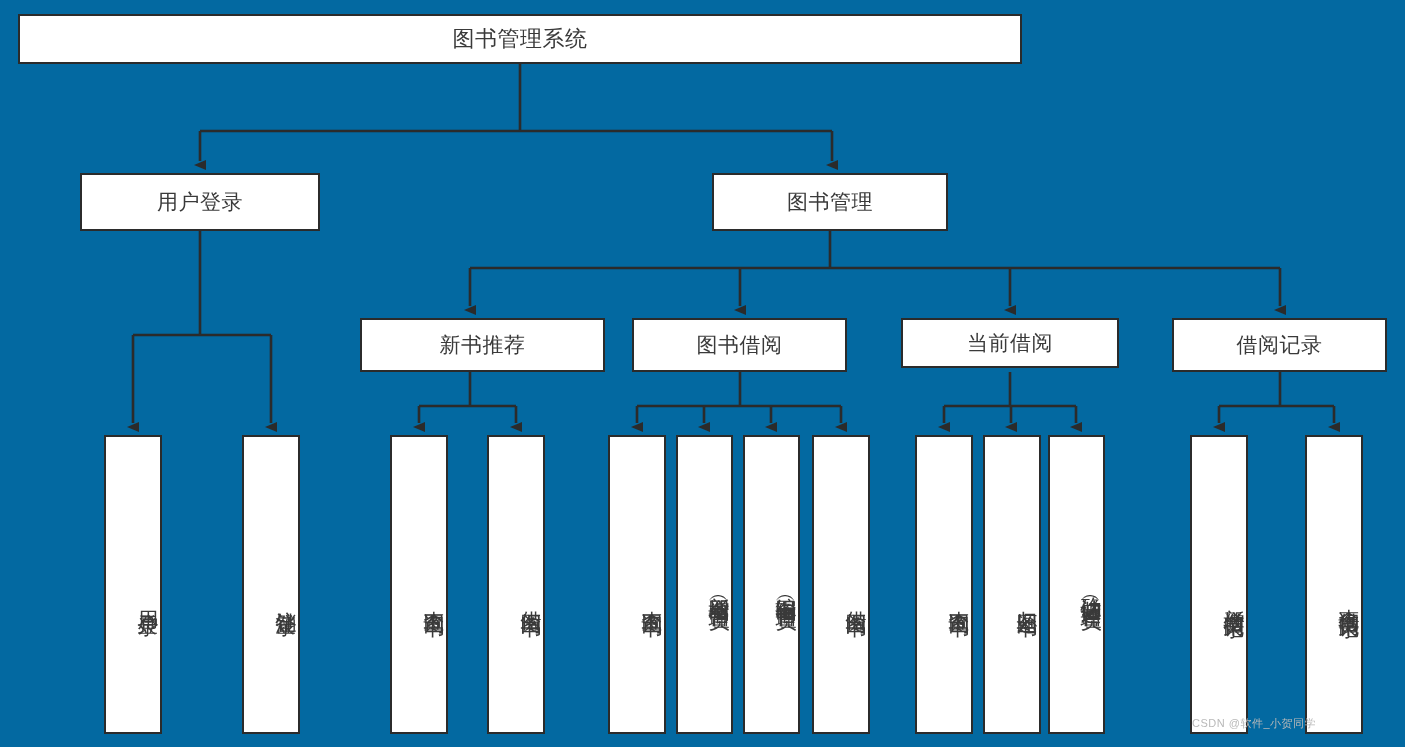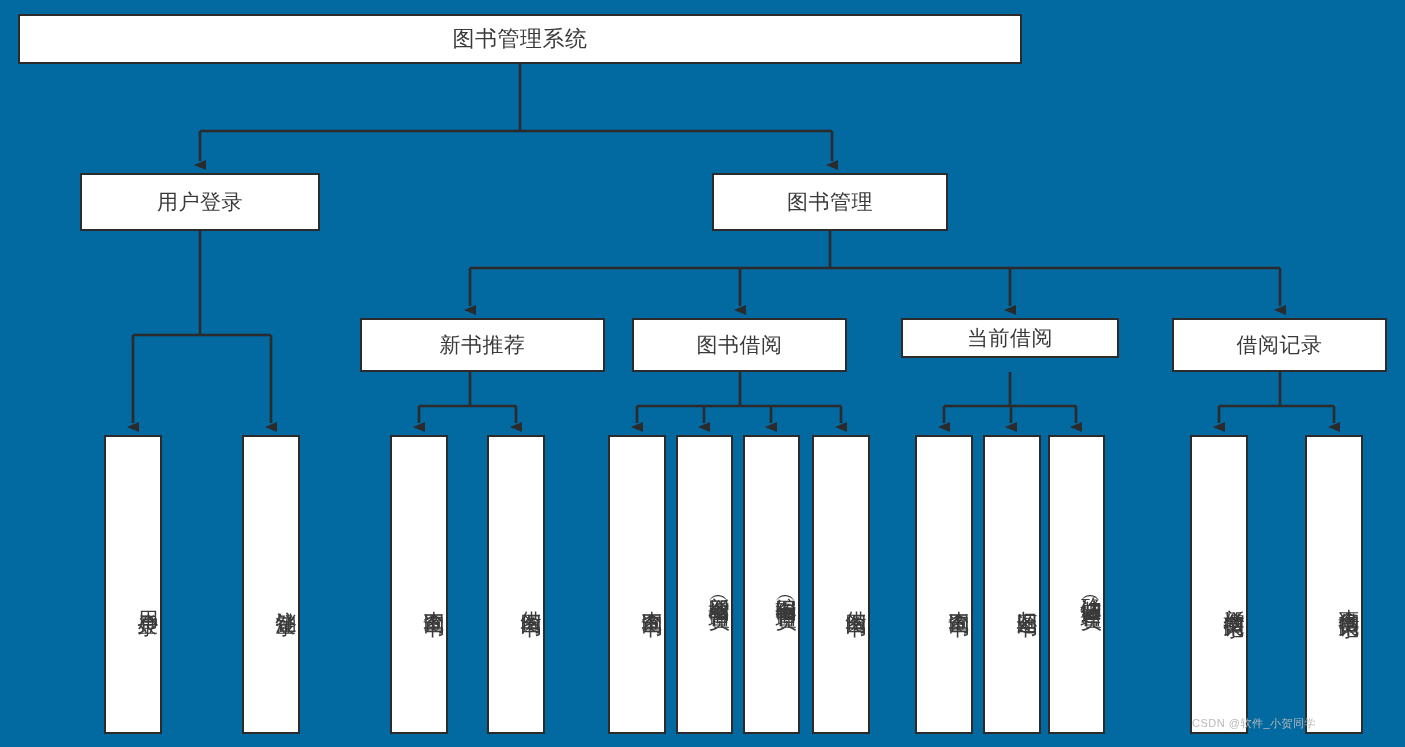--- a/index.html
+++ b/index.html
@@ -131,21 +131,21 @@
   <div class="node horizontal" style="left: 712px; top: 173px; width: 236px; height: 58px;">
     <span>图书管理</span>
   </div>
 
   <div class="node horizontal" style="left: 360px; top: 318px; width: 245px; height: 54px;">
     <span>新书推荐</span>
   </div>
   <div class="node horizontal" style="left: 632px; top: 318px; width: 215px; height: 54px;">
     <span>图书借阅</span>
   </div>
-  <div class="node horizontal" style="left: 901px; top: 318px; width: 218px; height: 40px;">
+  <div class="node horizontal" style="left: 901px; top: 318px; width: 218px; height: 50px;">
     <span>当前借阅</span>
   </div>
   <div class="node horizontal" style="left: 1172px; top: 318px; width: 215px; height: 54px;">
     <span>借阅记录</span>
   </div>
 
   <div class="node vertical" style="left: 104px; top: 435px; width: 58px; height: 299px;">
     <span>用户登录</span>
   </div>
   <div class="node vertical" style="left: 242px; top: 435px; width: 58px; height: 299px;">

